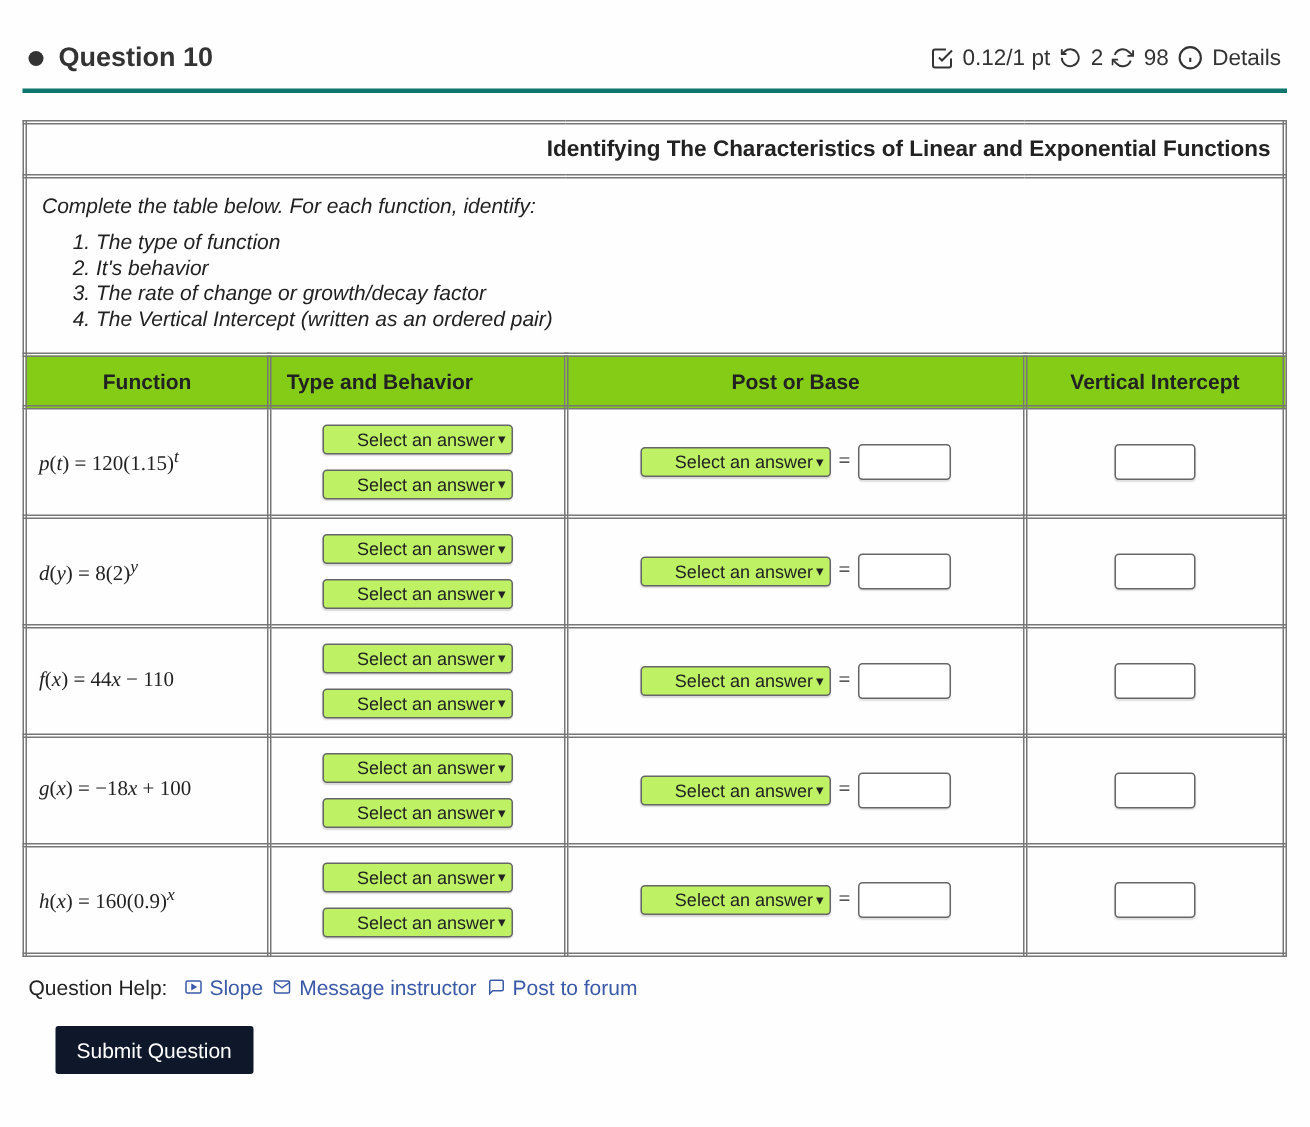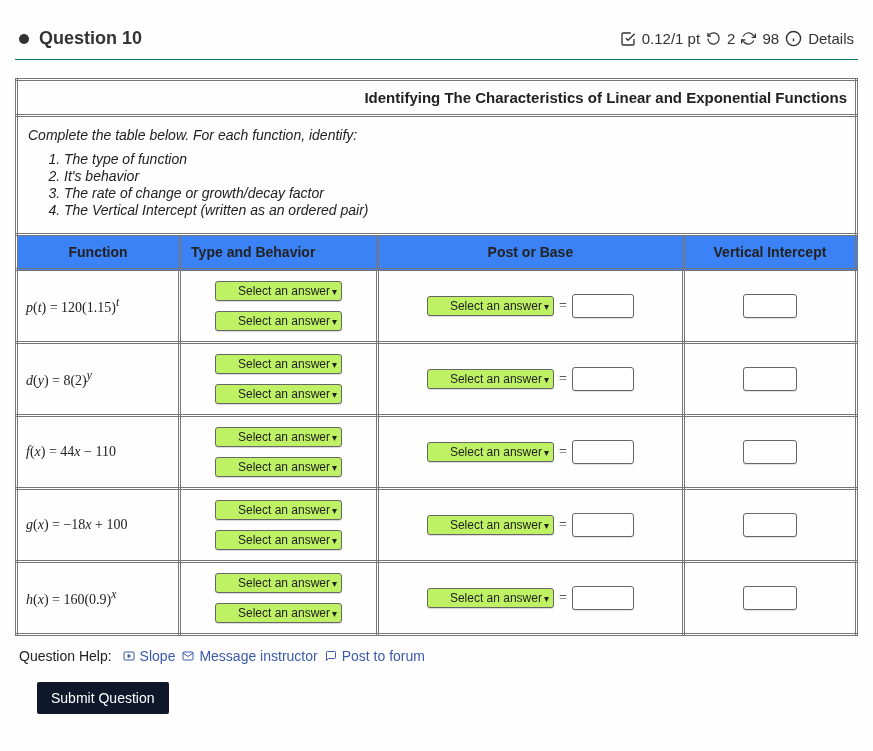--- a/index.html
+++ b/index.html
@@ -7,21 +7,21 @@
       font-family: Arial, Helvetica, sans-serif;
       background: #fefefe;
       padding: 20px 15px;
       color: #222;
       width: 873px;
     }
     .question-header {
       display: flex;
       justify-content: space-between;
       align-items: center;
-      border-bottom: 1px solid #0f766e;
+      border-bottom: 3px solid #0f766e;
       padding: 8px 4px 10px 4px;
       margin-bottom: 18px;
     }
     .question-title-wrap {
       display: flex;
       align-items: center;
       gap: 6px;
     }
     .bullet {
       width: 10px; height: 10px; border-radius: 50%;
@@ -52,21 +52,21 @@
     }
     .instructions-cell {
       padding: 10px 10px 14px 10px !important;
       font-style: italic;
     }
     .instructions-cell .lead { font-style: italic; margin-bottom: 8px; }
     .instructions-cell ol { margin-left: 36px; font-style: italic; }
     .instructions-cell li { margin: 1px 0; }
     .col-headers th {
       text-align: center; font-weight: bold; padding: 8px 6px;
-      background: #3b82f6;
+      background: #84cc16;
     }
     .col-headers th:nth-child(2) { text-align: left; padding-left: 10px; }
     .func-cell {
       font-family: 'Times New Roman', serif;
       font-size: 16px;
       white-space: nowrap;
       padding-left: 8px !important;
     }
     .type-cell { text-align: center; }
     .type-cell .sel-stack {

